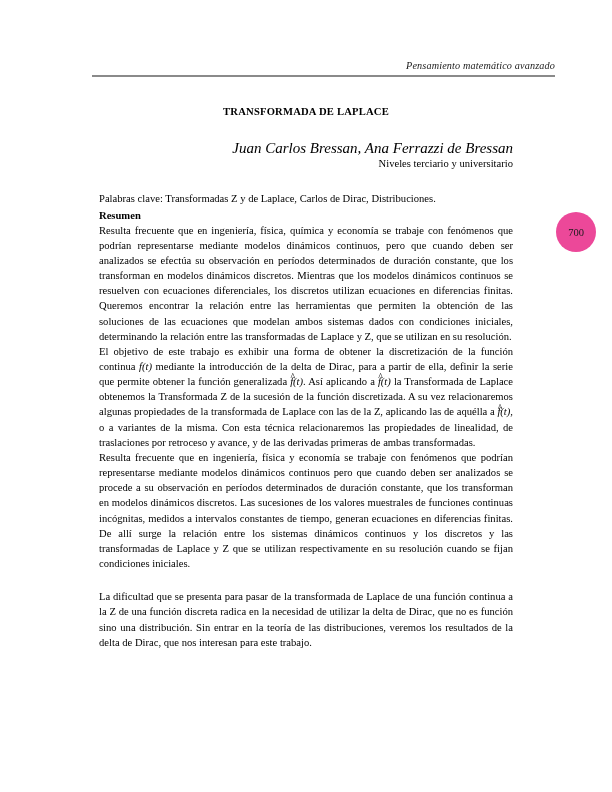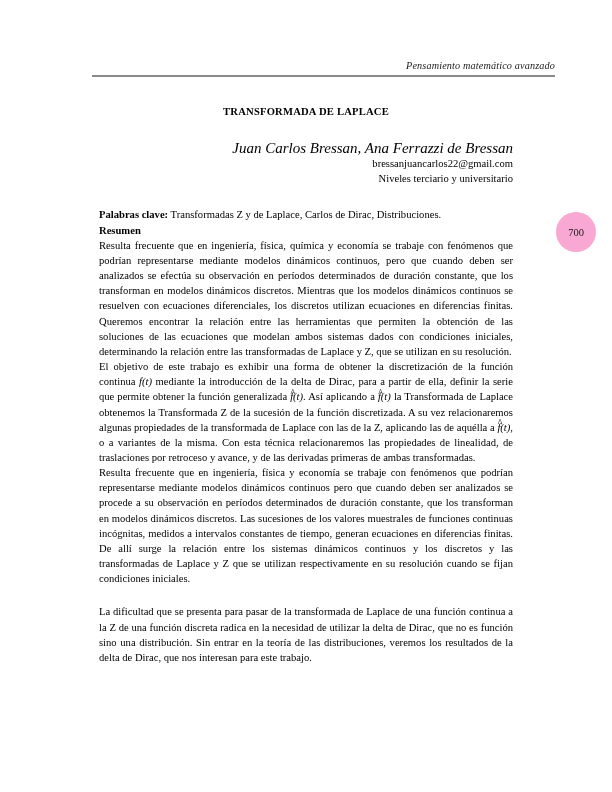--- a/index.html
+++ b/index.html
@@ -45,21 +45,21 @@
   }
 
   
   .page-badge {
     position: absolute;
     left: 556px;
     top: 196px;
     width: 40px;
     height: 40px;
     border-radius: 50%;
-    background: #f9a8d4;
+    background: #ec4899;
     display: flex;
     align-items: center;
     justify-content: center;
     font-size: 10.5px;
     color: #1a1a1a;
     font-family: "Liberation Serif", serif;
   }
 
   
   .col {
@@ -94,21 +94,21 @@
     text-align: right;
     font-size: 10.6px;
     line-height: 15.2px;
   }
 
   .keywords {
     margin-top: 20px;
     font-size: 10.6px;
     line-height: 15.2px;
   }
-  .keywords b { font-weight: bold; }
+  .keywords b { font-weight: normal; }
 
   .sec-head {
     margin-top: 1px;
     font-weight: bold;
     font-size: 10.6px;
     line-height: 15px;
   }
 
   p.body {
     margin: 0;
@@ -150,21 +150,20 @@
   </div>
 
   <div class="col">
 
     <div class="title">
       <br>
       <span>TRANSFORMADA DE LAPLACE</span>
     </div>
 
     <div class="authors">Juan Carlos Bressan, Ana Ferrazzi de Bressan</div>
-    <div class="contact">bressanjuancarlos22@gmail.com</div>
     <div class="level">Niveles terciario y universitario</div>
 
     <div class="keywords">
       <b>Palabras clave:</b><span> Transformadas Z y de Laplace, Carlos de Dirac, Distribuciones.</span>
     </div>
 
     <div class="sec-head">Resumen</div>
 
     <p class="body">Resulta frecuente que en ingeniería, física, química y economía se trabaje con fenómenos que podrían representarse mediante modelos dinámicos continuos, pero que cuando deben ser analizados se efectúa su observación en períodos determinados de duración constante, que los transforman en modelos dinámicos discretos. Mientras que los modelos dinámicos continuos se resuelven con ecuaciones diferenciales, los discretos utilizan ecuaciones en diferencias finitas. Queremos encontrar la relación entre las herramientas que permiten la obtención de las soluciones de las ecuaciones que modelan ambos sistemas dados con condiciones iniciales, determinando la relación entre las transformadas de Laplace y Z, que se utilizan en su resolución.</p>
 

